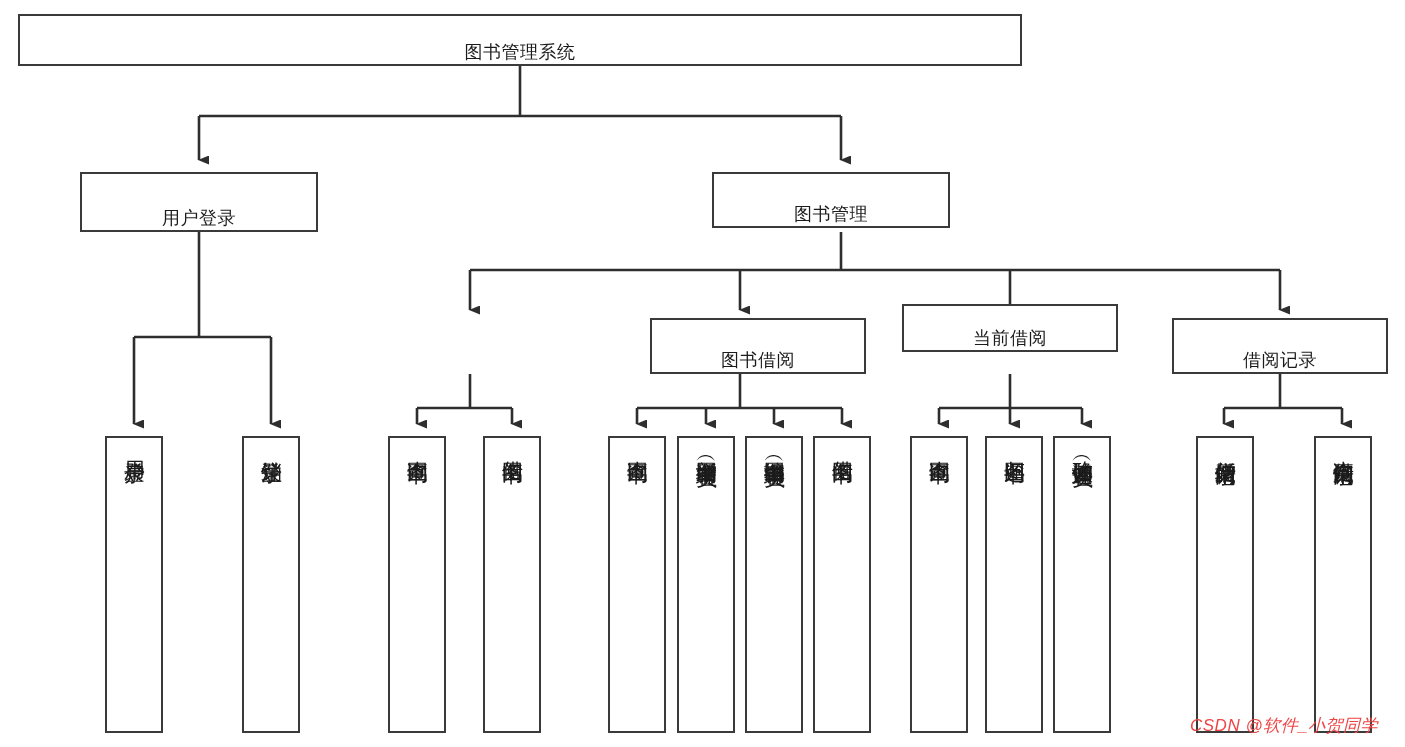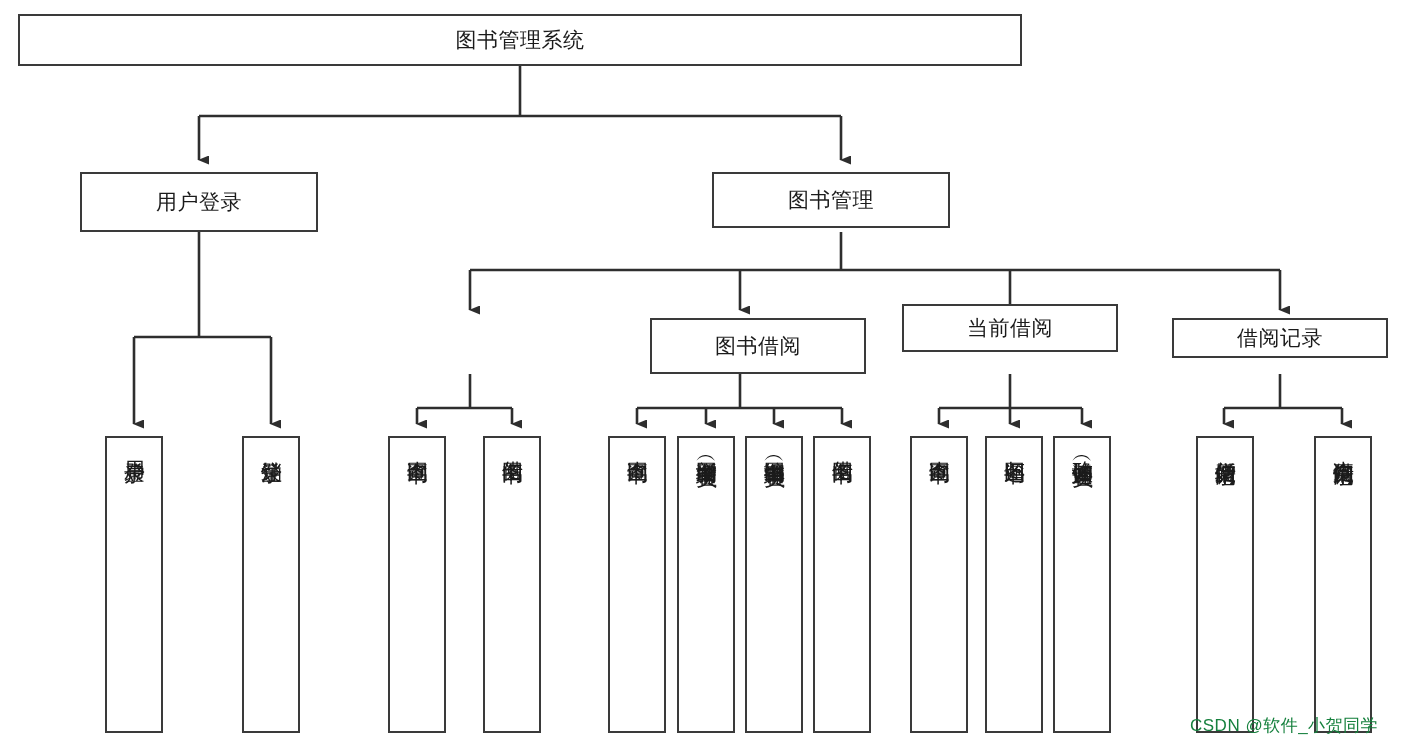--- a/index.html
+++ b/index.html
@@ -29,43 +29,45 @@
     position: absolute;
     box-sizing: border-box;
     background: #ffffff;
     border: 2px solid #3a3a3a;
     display: flex;
     align-items: center;
     justify-content: center;
     color: #1b1b1b;
   }
   .node.h {
-    font-size: 21px;
+    font-size: 18px;
     letter-spacing: 0.5px;
+    align-items: flex-end;
   }
   .node.v {
     align-items: flex-start;
     justify-content: center;
     padding-top: 6px;
   }
   .vtext {
     writing-mode: vertical-rl;
     text-orientation: upright;
     font-size: 21px;
     line-height: 1.18;
     letter-spacing: 1px;
     white-space: nowrap;
     color: #1b1b1b;
   }
   .watermark {
     position: absolute;
     font-size: 17px;
-    color: #15803d;
+    color: #ef4444;
     white-space: nowrap;
     letter-spacing: 0.5px;
+    font-style: italic;
   }
 </style>
 </head>
 <body>
 
 <div id="canvas">
 
   <svg class="wires" viewBox="0 0 1405 747">
     <defs>
       <marker id="arrow" markerWidth="9" markerHeight="11" refX="4.5" refY="10" orient="auto" markerUnits="userSpaceOnUse">
@@ -127,21 +129,21 @@
   <div class="node h" style="left:712px; top:172px; width:238px; height:56px;">
     <span>图书管理</span>
   </div>
 
   <div class="node h" style="left:632px; top:318px; width:216px; height:56px;margin-left:18px;">
     <span>图书借阅</span>
   </div>
   <div class="node h" style="left:902px; top:304px; width:216px; height:48px;">
     <span>当前借阅</span>
   </div>
-  <div class="node h" style="left:1172px; top:318px; width:216px; height:40px;">
+  <div class="node h" style="left:1172px; top:318px; width:216px; height:56px;">
     <span>借阅记录</span>
   </div>
 
   <div class="node v" style="left:105px; top:436px; width:58px; height:297px;">
     <span class="vtext">用户登录</span>
   </div>
   <div class="node v" style="left:242px; top:436px; width:58px; height:297px;">
     <span class="vtext">注销登录</span>
   </div>
 

